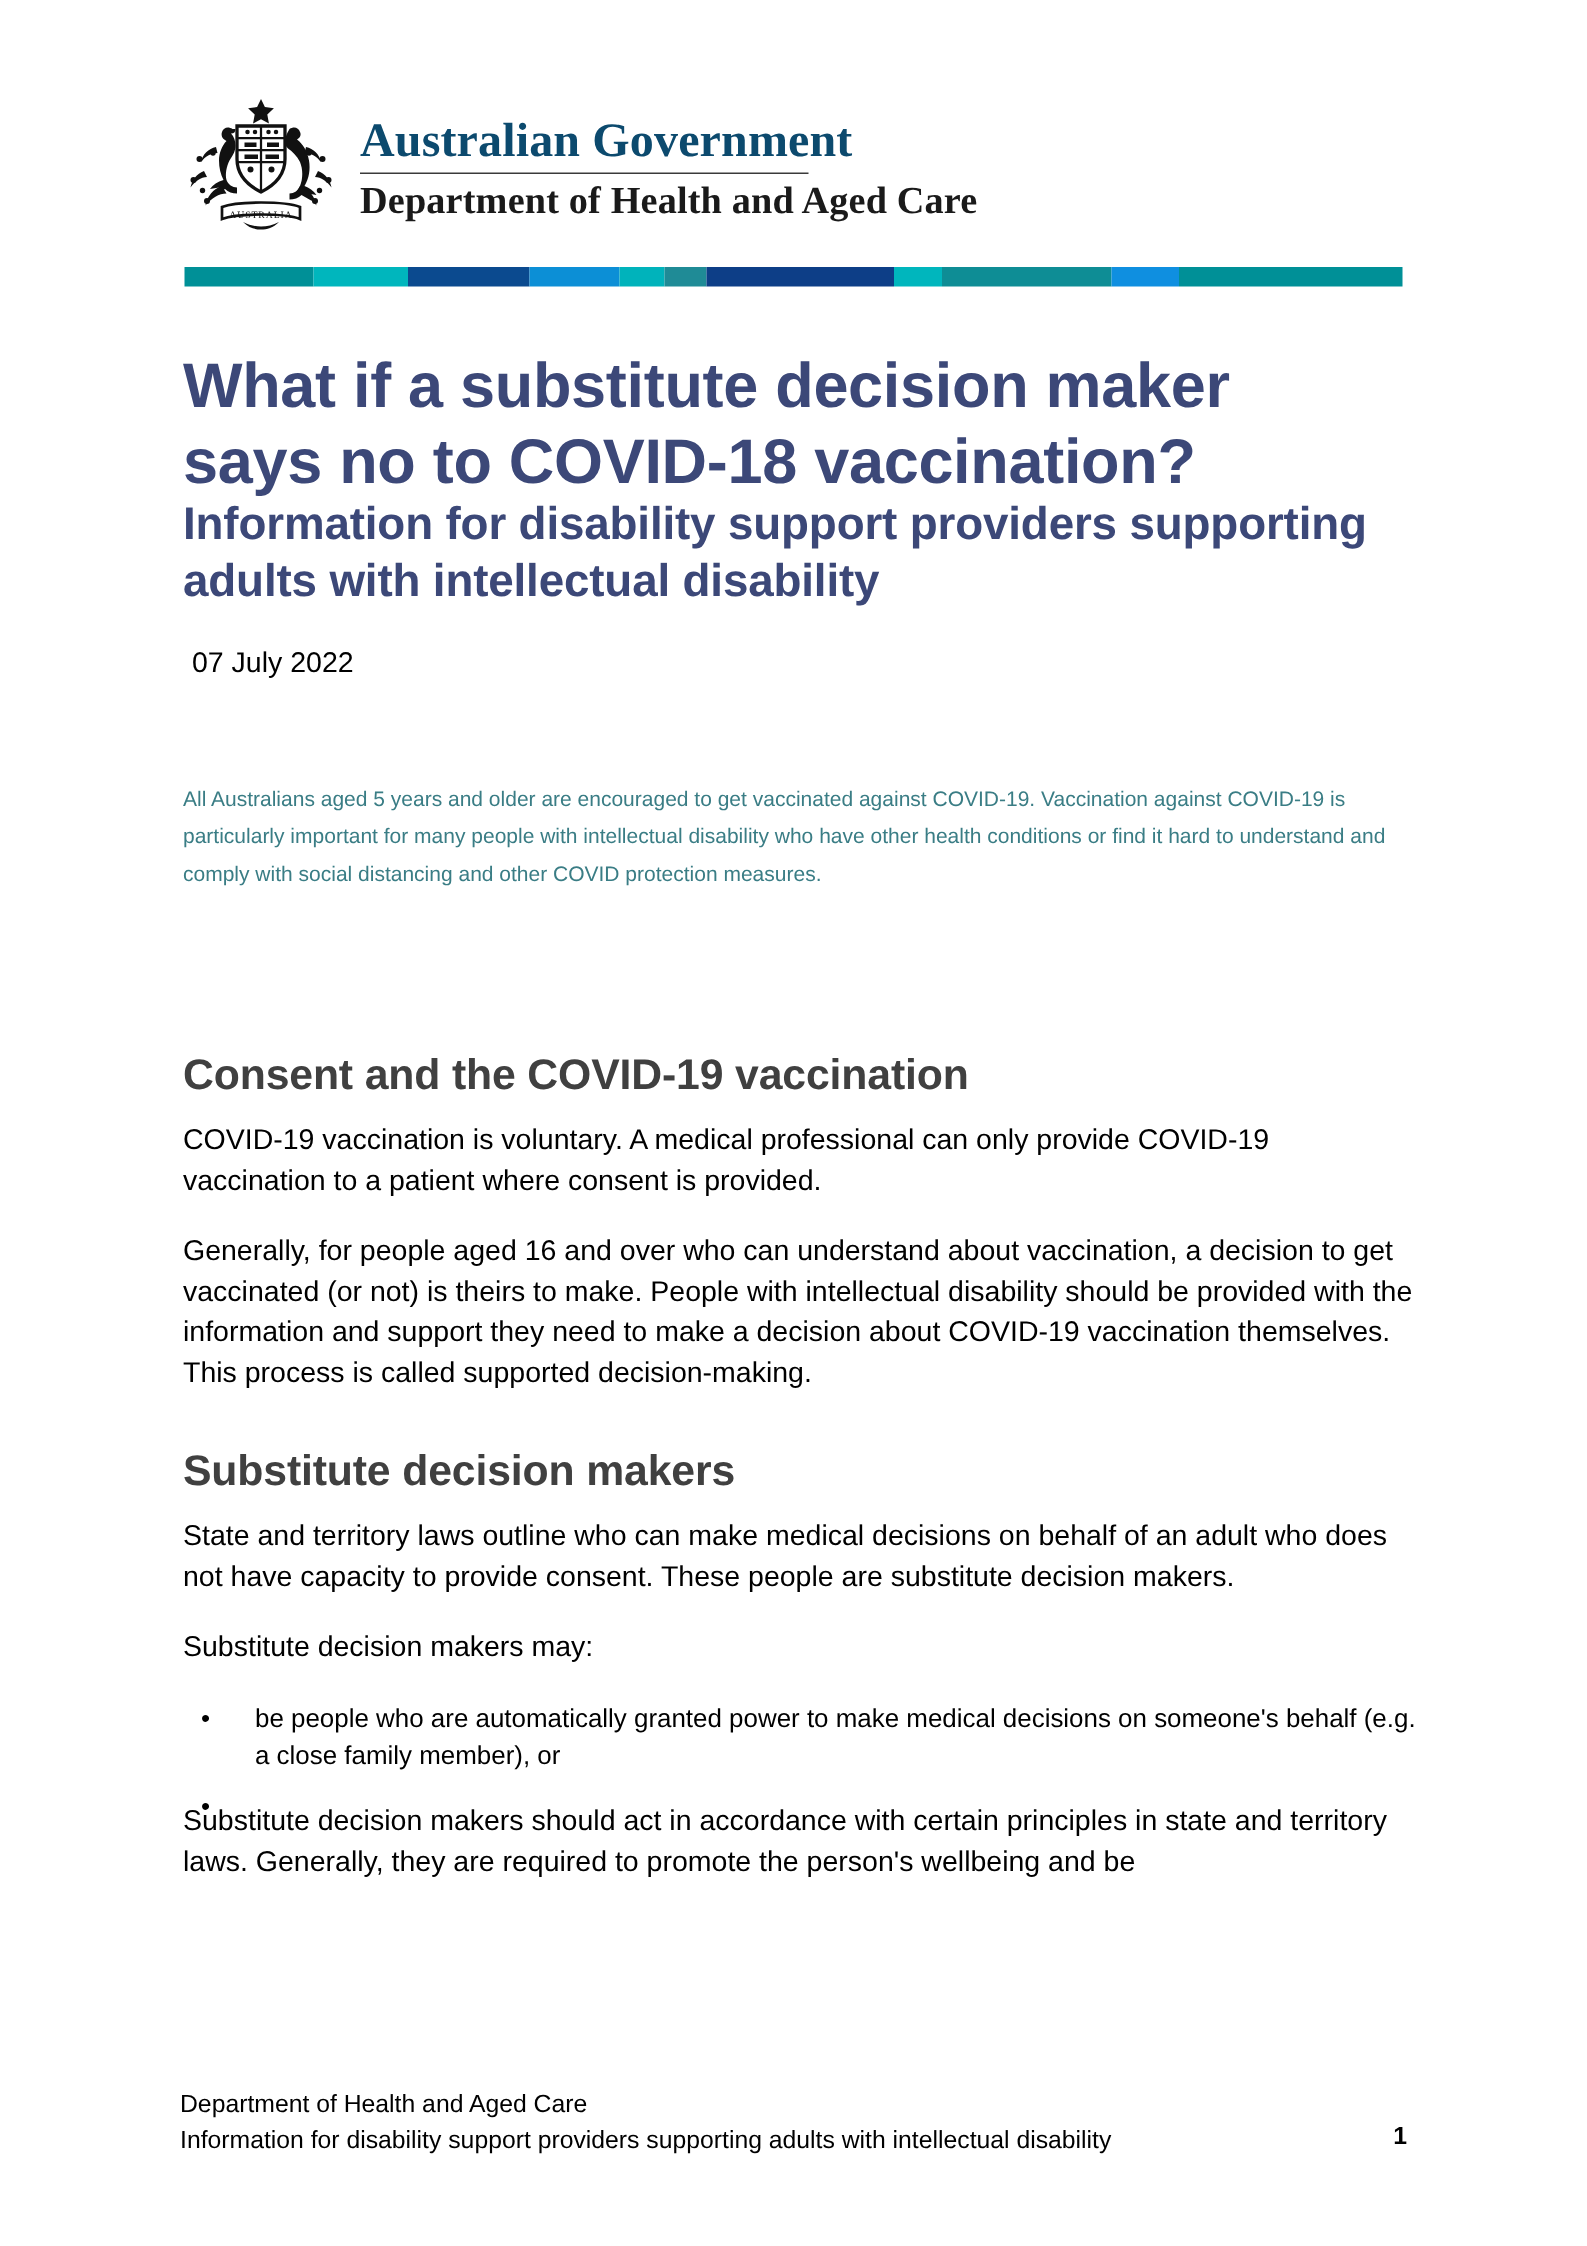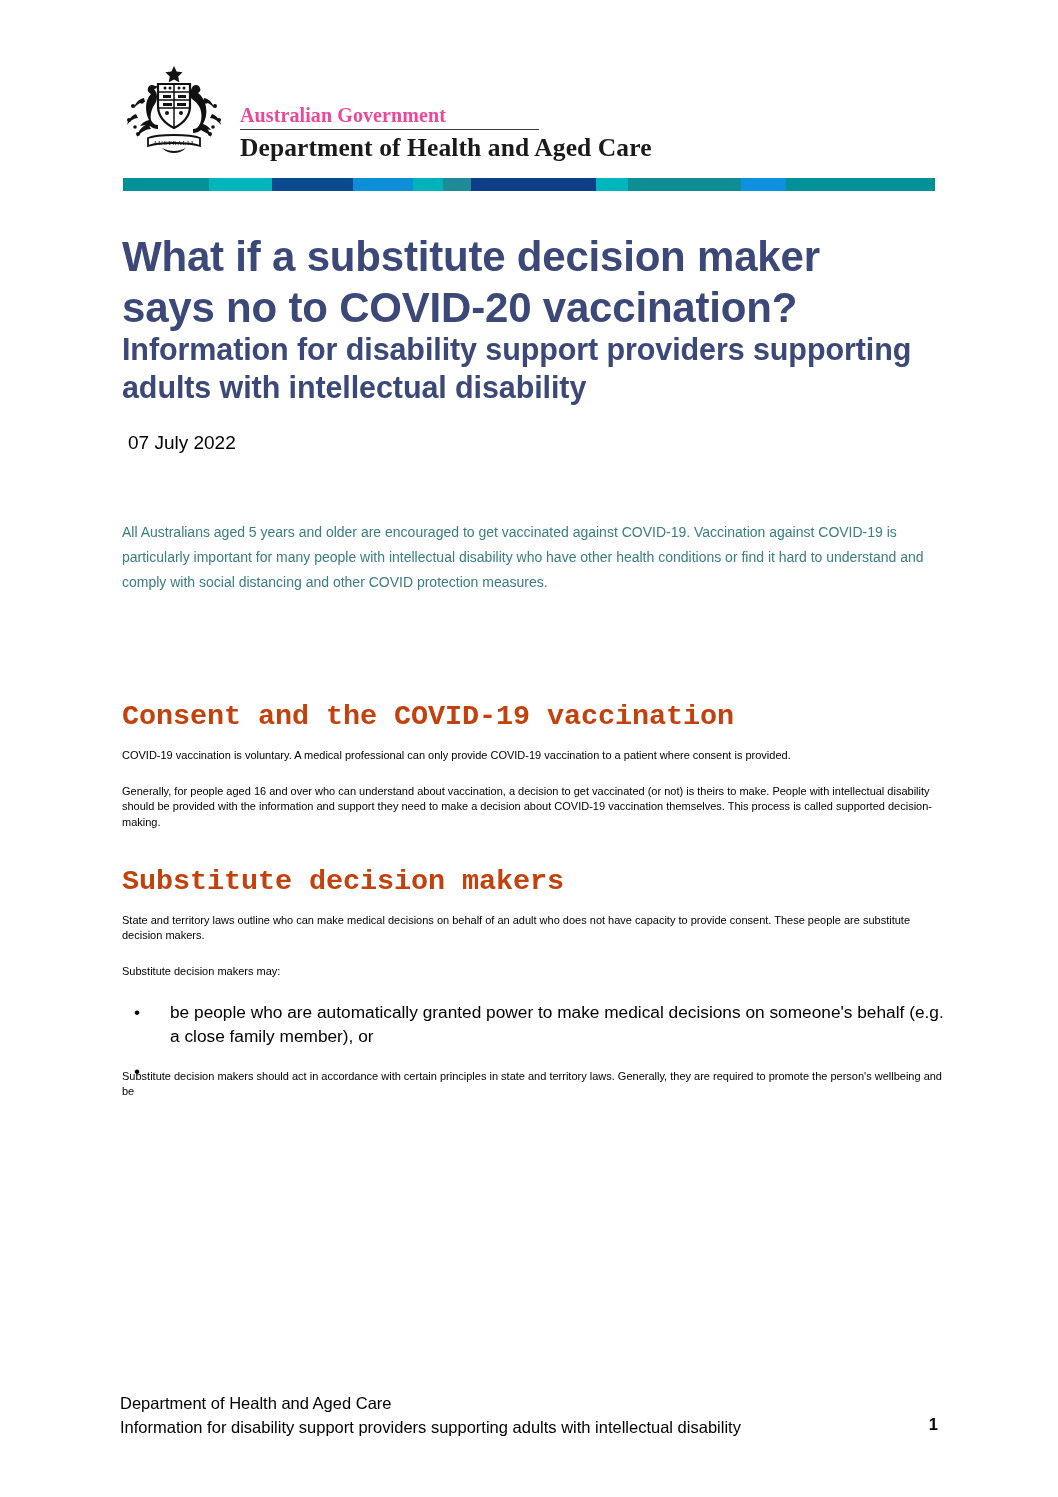--- a/index.html
+++ b/index.html
@@ -34,26 +34,25 @@
     flex: 0 0 auto;
   }
   .crest svg { display: block; }
   .gov-wordmark {
     margin-left: 14px;
     padding-top: 14px;
   }
   .gov-line1 {
     font-family: "Liberation Serif", serif;
     font-weight: 700;
-    font-size: 20px;
+    font-size: 32px;
     line-height: 1.12;
-    color: #ec4899;
+    color: #0c4a6e;
     letter-spacing: 0.1px;
     white-space: nowrap;
-    margin-top: 28px;
   }
   .gov-rule {
     height: 1px;
     background: #3a3a3a;
     margin: 3px 0 4px 0;
     width: 299px;
   }
   .gov-line2 {
     font-family: "Liberation Serif", serif;
     font-weight: 700;
@@ -123,28 +122,27 @@
     position: absolute;
     left: 122px;
     top: 700px;
     width: 822px;
   }
   h2.section {
     margin: 0 0 14px 0;
     font-size: 28.5px;
     font-weight: 700;
     line-height: 1.2;
-    color: #c2410c;
+    color: #404040;
     letter-spacing: -0.1px;
-    font-family: Liberation Mono, monospace;
   }
   h2.section.spaced { margin-top: 34px; }
   p.body {
     margin: 0 0 20px 0;
-    font-size: 11px;
+    font-size: 19px;
     line-height: 1.42;
     color: #000000;
   }
   ul.bullets {
     margin: 0 0 20px 0;
     padding: 0;
     list-style: none;
   }
   ul.bullets li {
     position: relative;
@@ -256,21 +254,21 @@
       <span style="background: rgb(12, 143, 214); width: 60px;"></span>
       <span style="background: rgb(0, 179, 187); width: 30px;"></span>
       <span style="background: rgb(31, 139, 150); width: 28px;"></span>
       <span style="background: rgb(13, 62, 135); width: 125px;"></span>
       <span style="background: rgb(0, 182, 189); width: 32px;"></span>
       <span style="background: rgb(14, 141, 149); width: 113px;"></span>
       <span style="background: rgb(15, 143, 224); width: 45px;"></span>
       <span style="background: rgb(0, 144, 151); width: 149px;"></span>
     </div>
 
-  <h1 class="doc-title">What if a substitute decision maker says no to COVID-20 vaccination?</h1>
+  <h1 class="doc-title">What if a substitute decision maker says no to COVID-18 vaccination?</h1>
   <div class="doc-subtitle">Information for disability support providers supporting adults with intellectual disability</div>
   <div class="doc-date">07 July 2022</div>
 
   <p class="lede">All Australians aged 5 years and older are encouraged to get vaccinated against COVID-19. Vaccination against COVID-19 is particularly important for many people with intellectual disability who have other health conditions or find it hard to understand and comply with social distancing and other COVID protection measures.</p>
 
   <div class="flow">
 
     <h2 class="section">Consent and the COVID-19 vaccination</h2>
     <p class="body">COVID-19 vaccination is voluntary. A medical professional can only provide COVID-19 vaccination to a patient where consent is provided.</p>
     <p class="body">Generally, for people aged 16 and over who can understand about vaccination, a decision to get vaccinated (or not) is theirs to make. People with intellectual disability should be provided with the information and support they need to make a decision about COVID-19 vaccination themselves. This process is called supported decision-making.</p>

